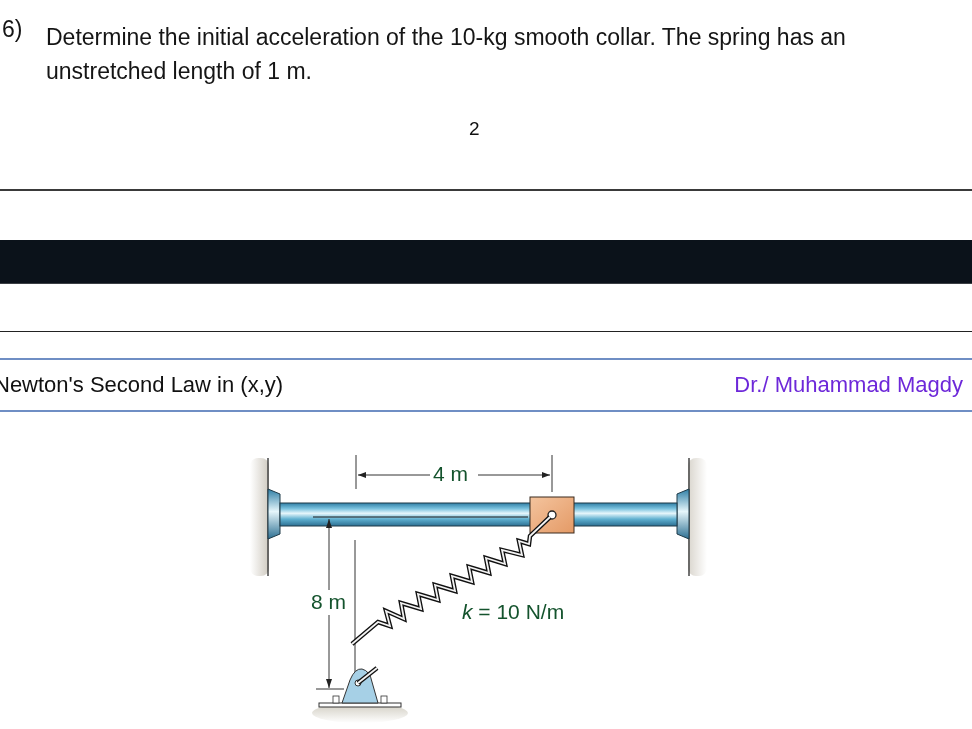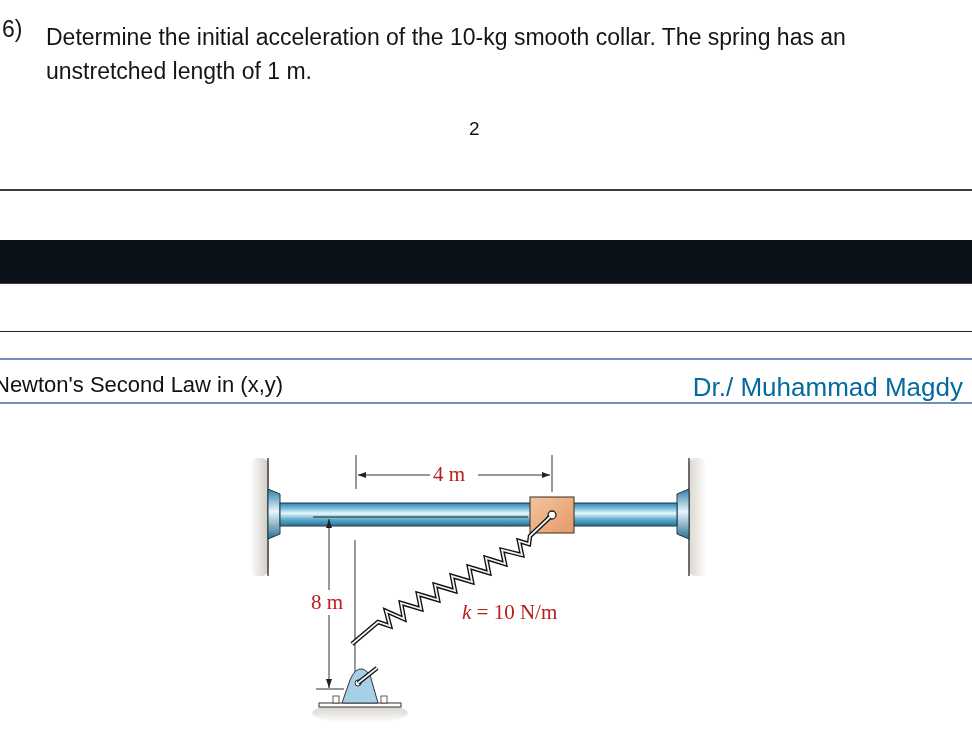--- a/index.html
+++ b/index.html
@@ -11,28 +11,28 @@
       position: absolute; left: 0; top: 12px; width: 960px;
       font-size: 23px; line-height: 34px; color: #151515;
     }
     .problem .num { position: absolute; left: 2px; top: 0; }
     .problem .text { position: absolute; left: 46px; top: 8px; width: 910px; }
     .page-num { position: absolute; left: 469px; top: 118px; font-size: 19px; color: #111; }
     .rule-top { position: absolute; left: 0; top: 189px; width: 972px; height: 2px; background: #3a3a3a; }
     .black-band { position: absolute; left: 0; top: 240px; width: 972px; height: 43px; background: #0b121a; border-bottom: 1px solid #3b3f44; }
     .rule-bottom { position: absolute; left: 0; top: 331px; width: 972px; height: 1px; background: #222; }
     .header {
-      position: absolute; left: 0; top: 358px; width: 972px; height: 46px;
+      position: absolute; left: 0; top: 358px; width: 972px; height: 54px;
       border-top: 2px solid #6f8ec4; border-bottom: 2px solid #6f8ec4; box-sizing: border-box; padding-left: 44px;
     }
     .header .left { position: absolute; left: -6px; top: 12px; font-size: 22px; color: #111; white-space: nowrap; }
-    .header .right { position: absolute; right: 9px; top: 12px; font-size: 26px; color: #0369a1; white-space: nowrap; }
+    .header .right { position: absolute; right: 9px; top: 12px; font-size: 22px; color: #6d28d9; white-space: nowrap; }
     .figure { position: absolute; left: 240px; top: 440px; width: 480px; height: 289px; }
     .figure svg { position: absolute; left: 0; top: 0; }
-    .lbl { position: absolute; font-family: Liberation Serif, serif; font-size: 21px; color: #b91c1c; white-space: nowrap; background: #fff; padding: 0 2px; }
+    .lbl { position: absolute; font-family: Liberation Sans, sans-serif; font-size: 21px; color: #14532d; white-space: nowrap; background: #fff; padding: 0 2px; }
     .lbl-4m { left: 191px; top: 22px; }
     .lbl-3m { left: 69px; top: 150px; }
     .lbl-k { left: 220px; top: 160px; }
     .lbl-k i { font-style: italic; }
   </style>
 </head>
 <body>
 
 <div class="problem">
   <span class="num">6)</span>

